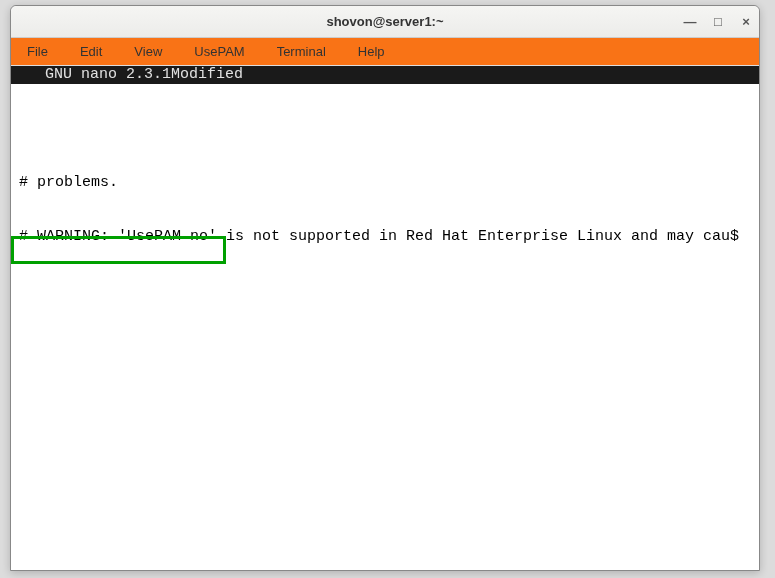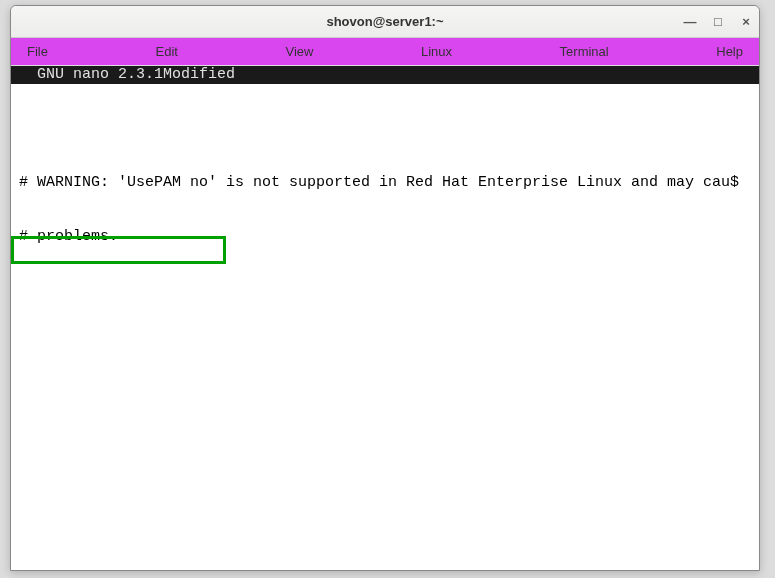--- a/index.html
+++ b/index.html
@@ -52,43 +52,42 @@
       justify-content: center;
       font-size: 13px;
       font-weight: bold;
       color: #555;
       cursor: pointer;
     }
     .menubar {
       display: flex;
       gap: 16px;
       padding: 4px 8px;
-      background: #d946ef;
+      background: #f97316;
       border-bottom: 1px solid #ddd;
       font-size: 13px;
       color: #333;
-      justify-content: space-between;
     }
     .menubar-item {
       padding: 2px 8px;
       cursor: pointer;
     }
     .terminal {
       background: #ffffff;
       font-family: "Courier New", monospace;
       font-size: 15px;
       line-height: 18px;
       color: #000;
       padding: 0;
     }
     .nano-header {
       background: #1a1a1a;
       color: #e0e0e0;
       display: flex;
-      padding: 0 8px;
+      padding: 0 16px;
       height: 18px;
       line-height: 18px;
       white-space: pre;
     }
     .nano-header-left { flex: 0 0 auto; }
     .nano-header-center { flex: 1; text-align: center; }
     .nano-header-right { flex: 0 0 auto; }
     .editor-body {
       padding: 0 8px;
       white-space: pre;
@@ -118,35 +117,35 @@
       <span class="win-btn">—</span>
       <span class="win-btn">□</span>
       <span class="win-btn">×</span>
     </div>
   </div>
 
   <div class="menubar">
     <span class="menubar-item">File</span>
     <span class="menubar-item">Edit</span>
     <span class="menubar-item">View</span>
-    <span class="menubar-item">Linux</span>
+    <span class="menubar-item">UsePAM</span>
     <span class="menubar-item">Terminal</span>
     <span class="menubar-item">Help</span>
   </div>
 
   <div class="terminal">
     <div class="nano-header">
       <span class="nano-header-left">  GNU nano 2.3.1</span>
       <span class="nano-header-right">Modified </span>
     </div>
 
     <div class="editor-body">
       <div class="editor-line"></div>
+      <div class="editor-line"># problems.</div>
       <div class="editor-line"># WARNING: 'UsePAM no' is not supported in Red Hat Enterprise Linux and may cau$</div>
-      <div class="editor-line"># problems.</div>
       <div class="editor-line"></div>
       
       
       
       
       
       
       
       
       

